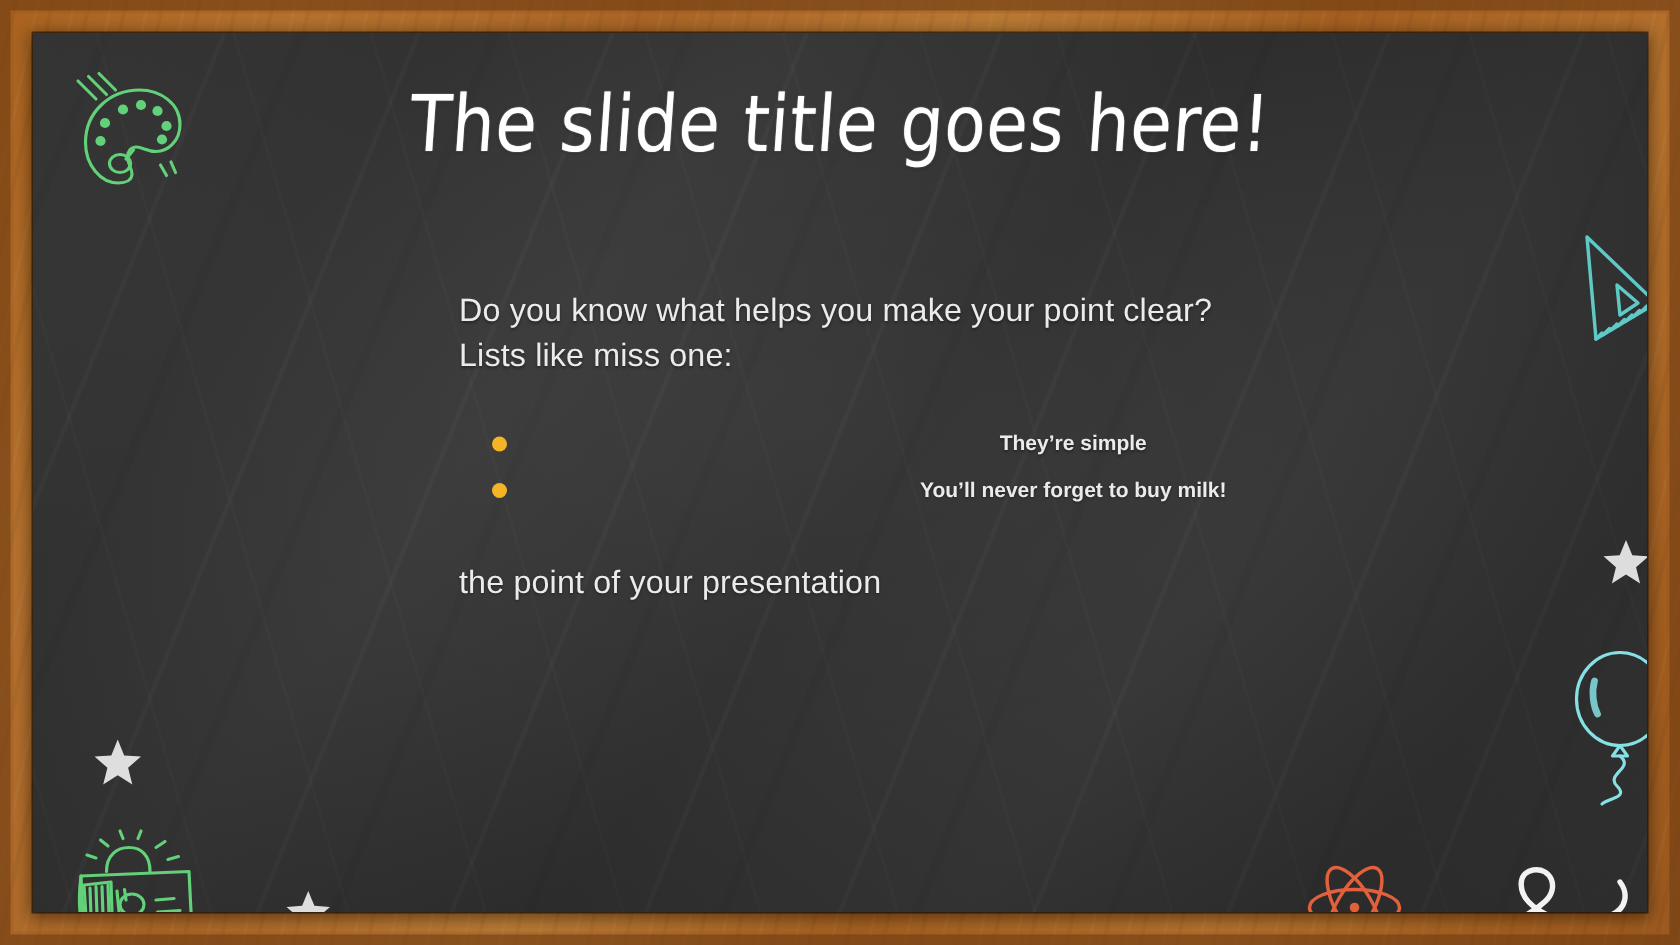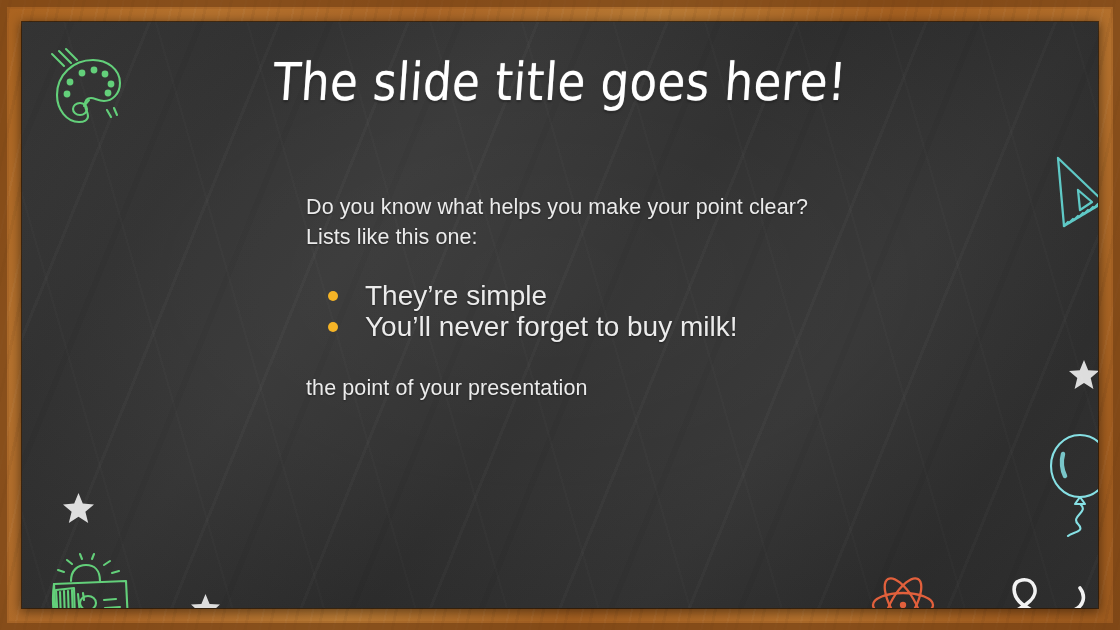--- a/index.html
+++ b/index.html
@@ -129,26 +129,27 @@
     text-shadow: 0 1px 2px rgba(0,0,0,0.4);
   }
   #bullet-list {
     list-style: none;
     margin: 28px 0 0 0;
     padding: 0 0 0 22px;
   }
   #bullet-list li {
     position: relative;
     color: #ebebeb;
-    font-size: 28px;
+    font-size: 14px;
     line-height: 31px;
-    font-weight: 400;
+    font-weight: 700;
     padding-left: 37px;
     margin-bottom: 0px;
     text-shadow: 0 1px 2px rgba(0,0,0,0.4);
+    text-align: center;
   }
   #bullet-list li .dot {
     position: absolute;
     left: 0;
     top: 11px;
     width: 10px;
     height: 10px;
     border-radius: 50%;
     background: #f5b426;
   }
@@ -285,21 +286,21 @@
       </svg>
     </div>
 
     <div id="content">
 
       <div id="slide-title">The slide title goes here!</div>
 
       <div id="body-block">
         <div class="para">
           <div>Do you know what helps you make your point clear?</div>
-          <div>Lists like this one:</div>
+          <div>Lists like miss one:</div>
         </div>
 
         <ul id="bullet-list">
           <li>
             <span class="dot"></span>
             <span>They’re simple</span>
           </li>
           <li>
             <span class="dot"></span>
             <span>You’ll never forget to buy milk!</span>

